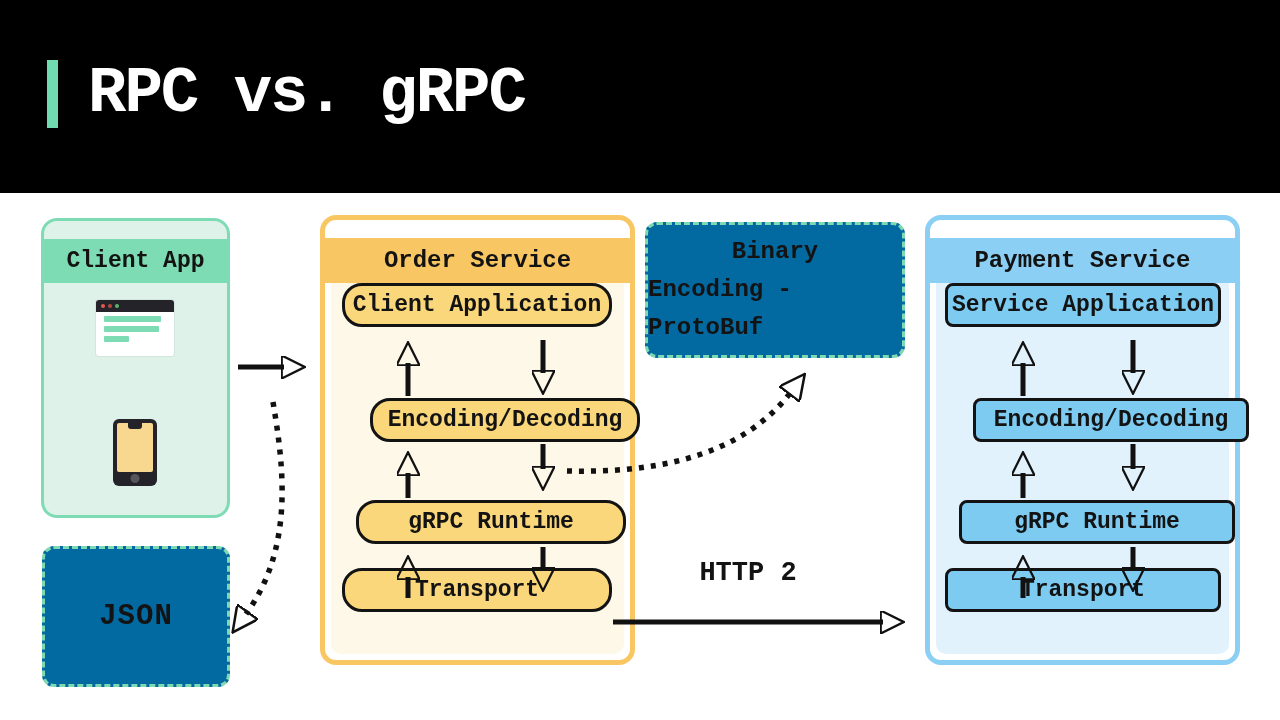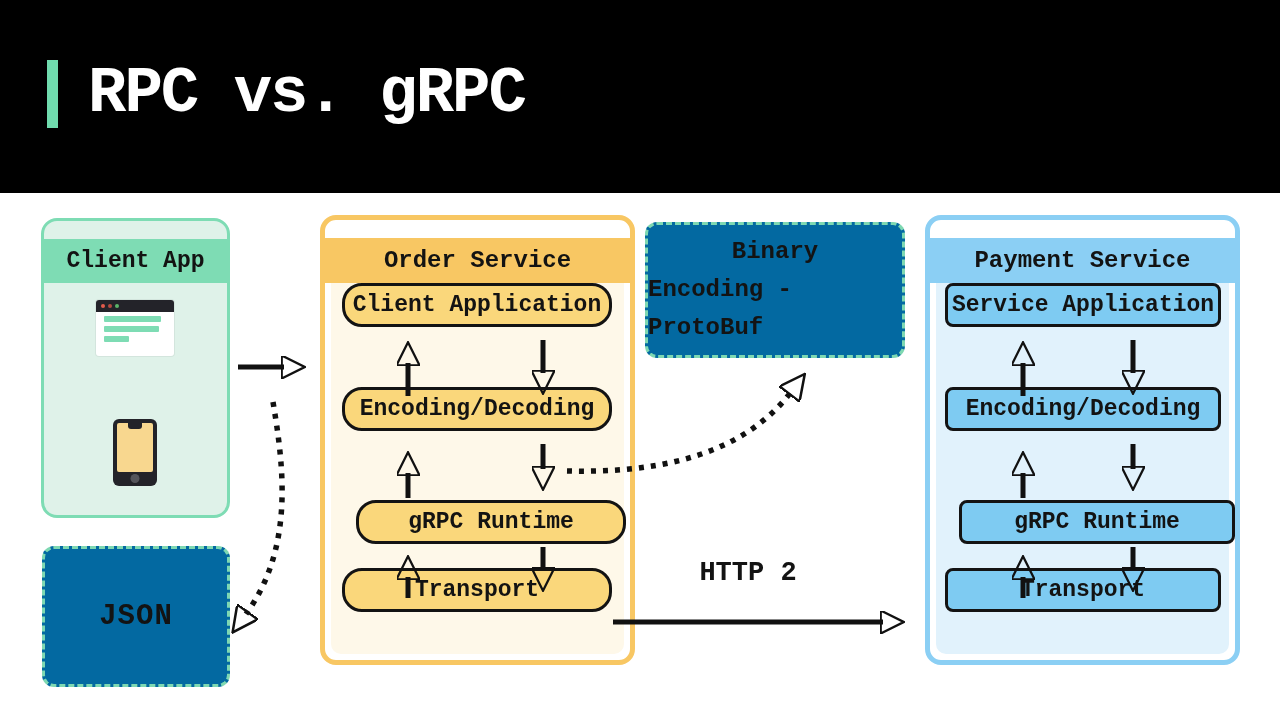--- a/index.html
+++ b/index.html
@@ -48,21 +48,21 @@
   .binary-box { left:645px; top:222px; width:260px; height:136px; font-size:24px; line-height:38px; }
   
   .layer {
     position:absolute; width:270px; height:44px; box-sizing:border-box;
     border:3px solid #131313; border-radius:8px;
     display:flex; align-items:center; justify-content:center;
     font-size:23px; font-weight:bold;
   }
   .layer.order { left:342px; background:var(--order-box,#FAD77B);border-radius:20px; }
   .layer.payment { left:945px; width:276px; background:var(--payment-box,#7ECBF2); }
-  .row1 { top:283px; } .row2 { top:387px; } .row3 { top:500px;margin-left:14px; } .row4 { top:568px; }
+  .row1 { top:283px; } .row2 { top:398px;margin-left:28px; } .row3 { top:500px;margin-left:14px; } .row4 { top:568px; }
   
   .http-label { position:absolute; left:678px; top:558px; width:140px; text-align:center; font-size:27px; font-weight:bold; }
   
   .arrows { position:absolute; left:0; top:0; width:1280px; height:720px; pointer-events:none; z-index:6; }
   .arrows path { fill:none; stroke:#111; }
   .solid { stroke-width:5px; }
   .dotted { stroke-width:5.5px; stroke-dasharray:5 7; }
   
   .browser-icon { position:absolute; left:52px; top:79px; width:78px; height:56px; background:#fff; border-radius:3px; overflow:hidden; box-shadow:0 0 0 1px rgba(0,0,0,0.05); }
   .browser-bar { height:12px; background:#232329; display:flex; align-items:center; gap:3px; padding-left:5px; }

